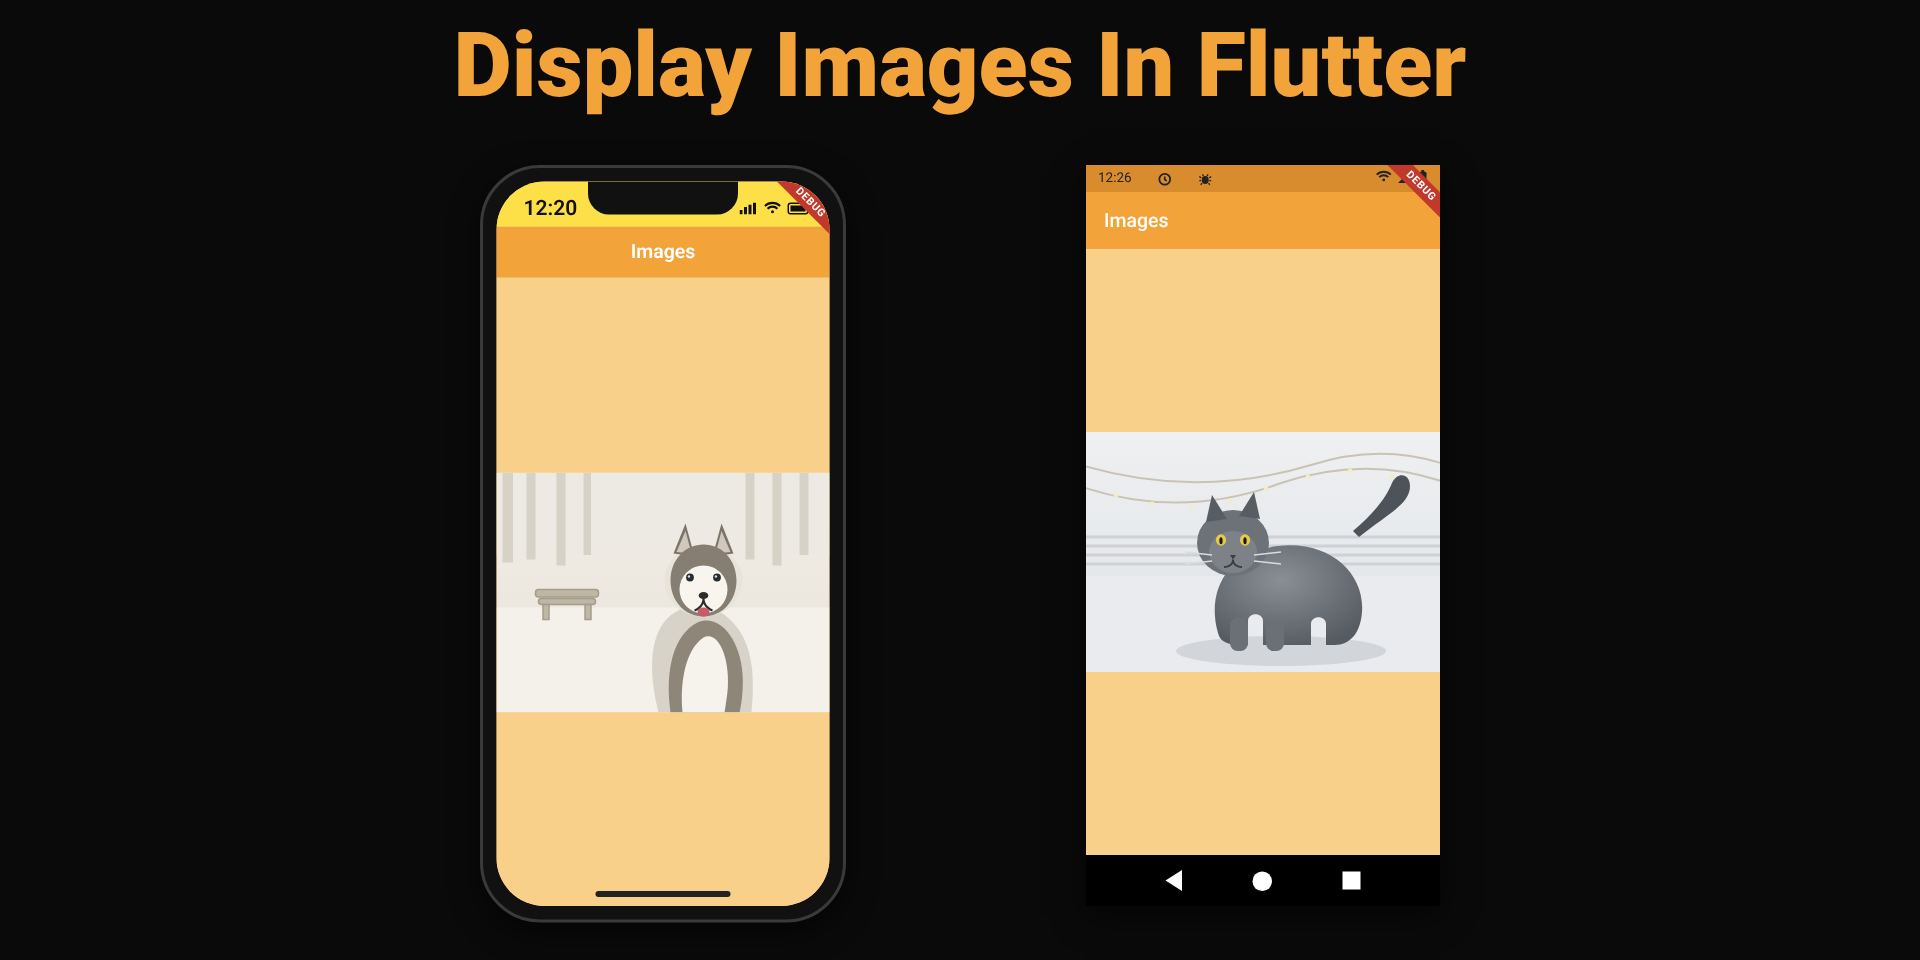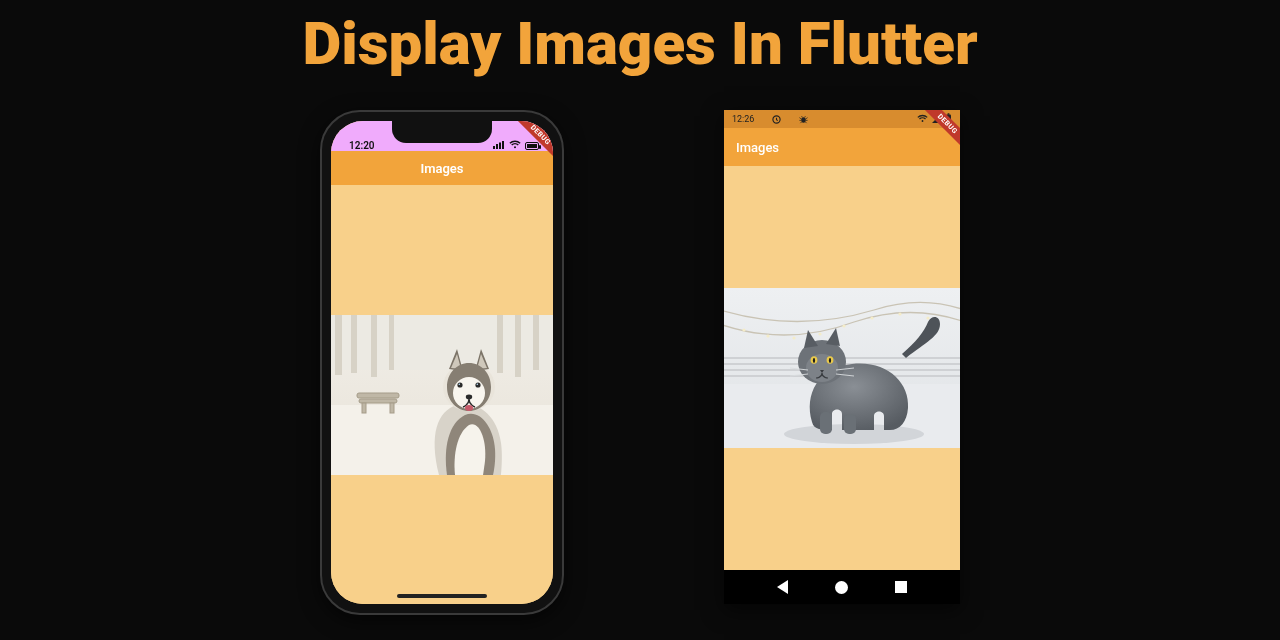--- a/index.html
+++ b/index.html
@@ -63,26 +63,26 @@
     height: 22px;
     background: #111;
     border-bottom-left-radius: 14px;
     border-bottom-right-radius: 14px;
     z-index: 40;
   }
   .iphone .statusbar {
     position: absolute;
     top: 0; left: 0; right: 0;
     height: 30px;
-    background: #f0abfc;
+    background: #fde047;
     display: flex;
     justify-content: space-between;
-    align-items: flex-end;
+    align-items: center;
     padding: 6px 14px 0 18px;
-    font-size: 10px;
+    font-size: 14px;
     font-weight: 600;
     color: #111;
     z-index: 30;
   }
   .iphone .statusbar .right { display:flex; gap:4px; align-items:center; }
   .iphone .appbar {
     position: absolute;
     top: 30px; left: 0; right: 0;
     height: 34px;
     background: #f2a43b;

